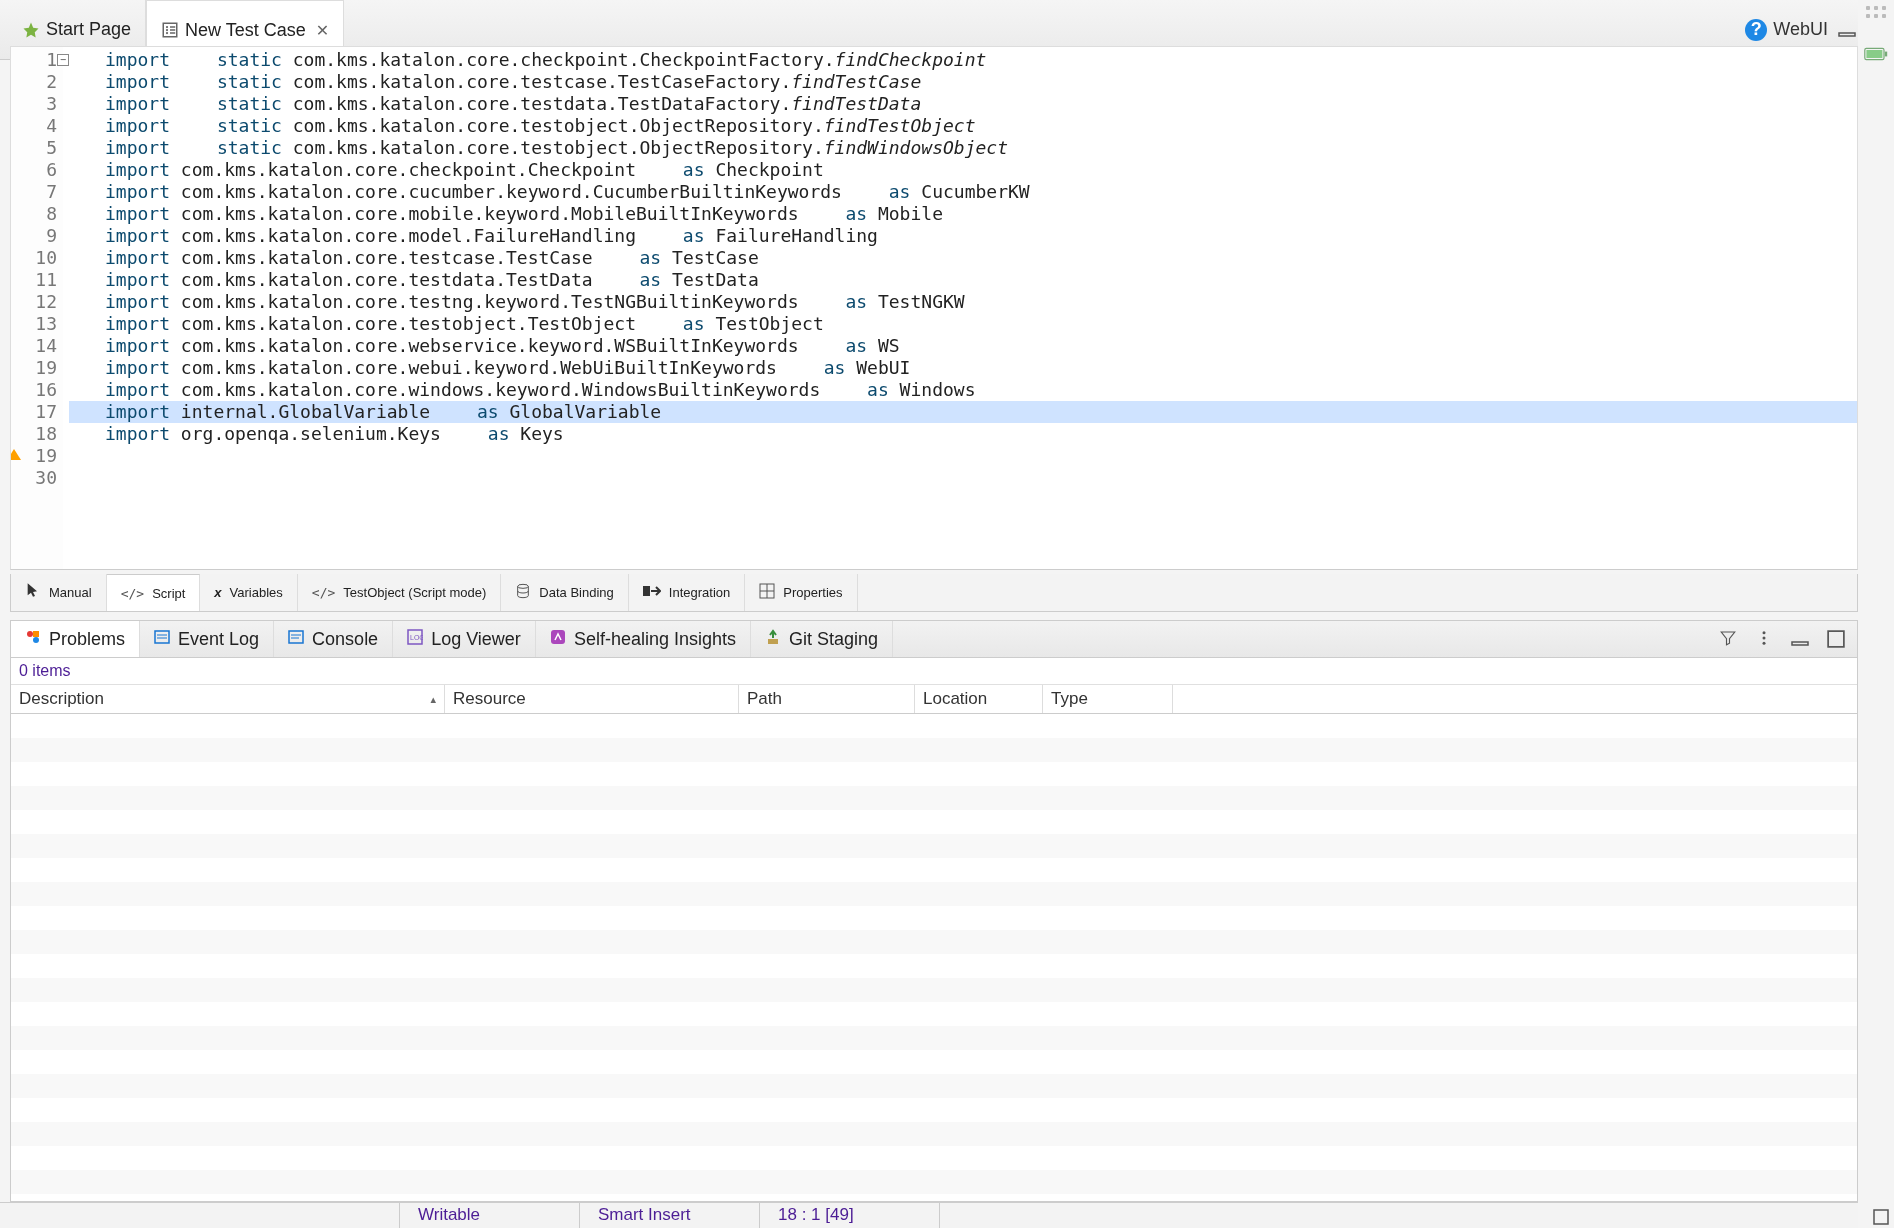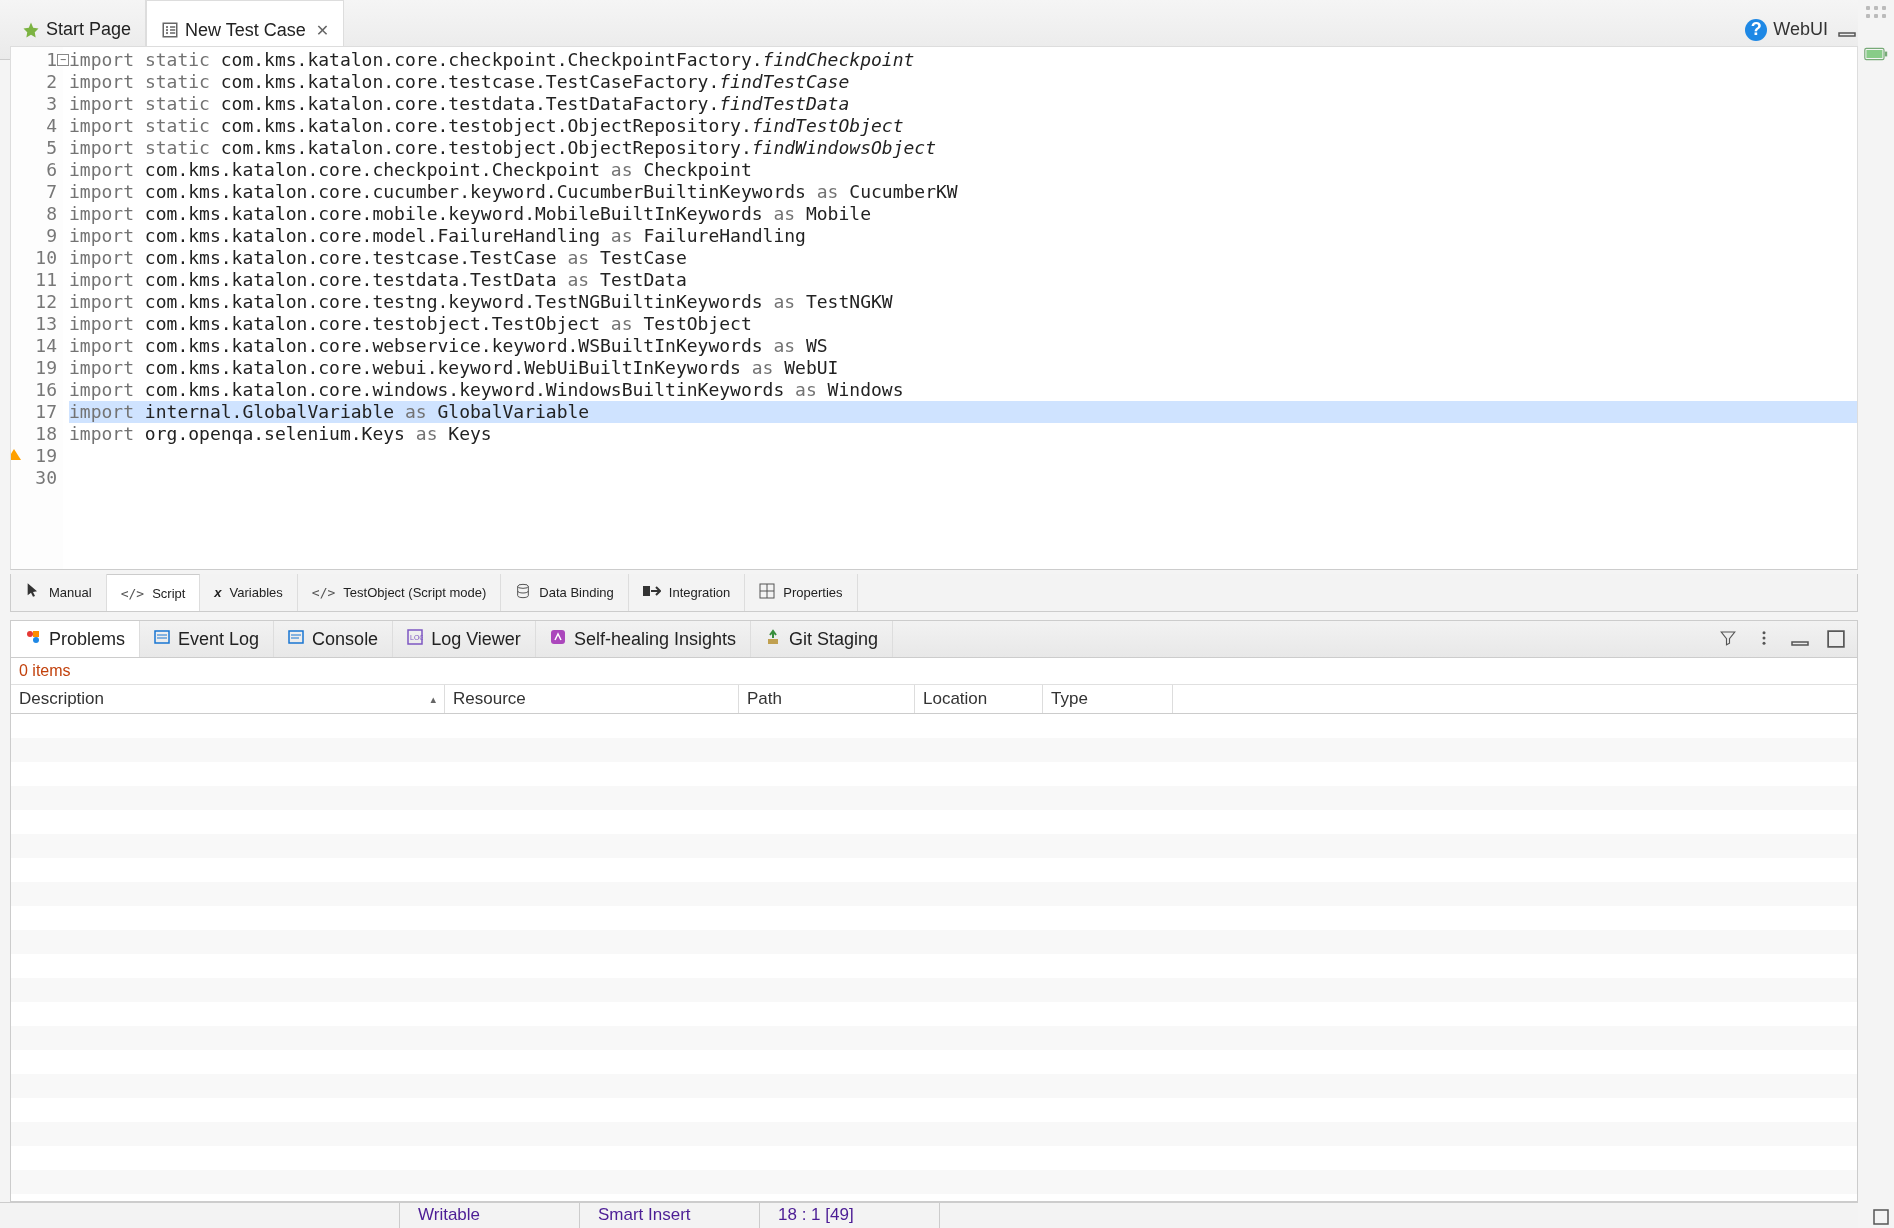--- a/index.html
+++ b/index.html
@@ -131,21 +131,21 @@
       font-family: "Menlo","Consolas",monospace;
       font-size: 18px;
       line-height: 22px;
       padding-top: 2px;
       padding-left: 6px;
       white-space: pre;
       position: relative;
     }
     .code-line { height: 22px; }
     .code-line.highlight { background: #cfe3ff; }
-    .kw { color: #737373; }
+    .kw { color: #0c4a6e; margin-left: 36px; }
     .fn-it { color: #222; font-style: italic; }
     
     .mode-tabs {
       position: absolute;
       left: 10px; right: 36px;
       top: 574px;
       height: 38px;
       background: #f3f3f3;
       border: 1px solid #ccc;
       border-top: none;
@@ -193,21 +193,21 @@
       bottom: 26px;
       background: #fff;
       border: 1px solid #ccc;
       border-top: none;
       display: flex;
       flex-direction: column;
     }
     .items-count {
       padding: 4px 8px;
       font-size: 16px;
-      color: #c2410c;
+      color: #4c1d95;
     }
     .table-header {
       display: flex;
       border-bottom: 1px solid #ccc;
       border-top: 1px solid #e0e0e0;
       font-size: 17px;
       color: #333;
     }
     .table-header .col {
       padding: 4px 8px;

